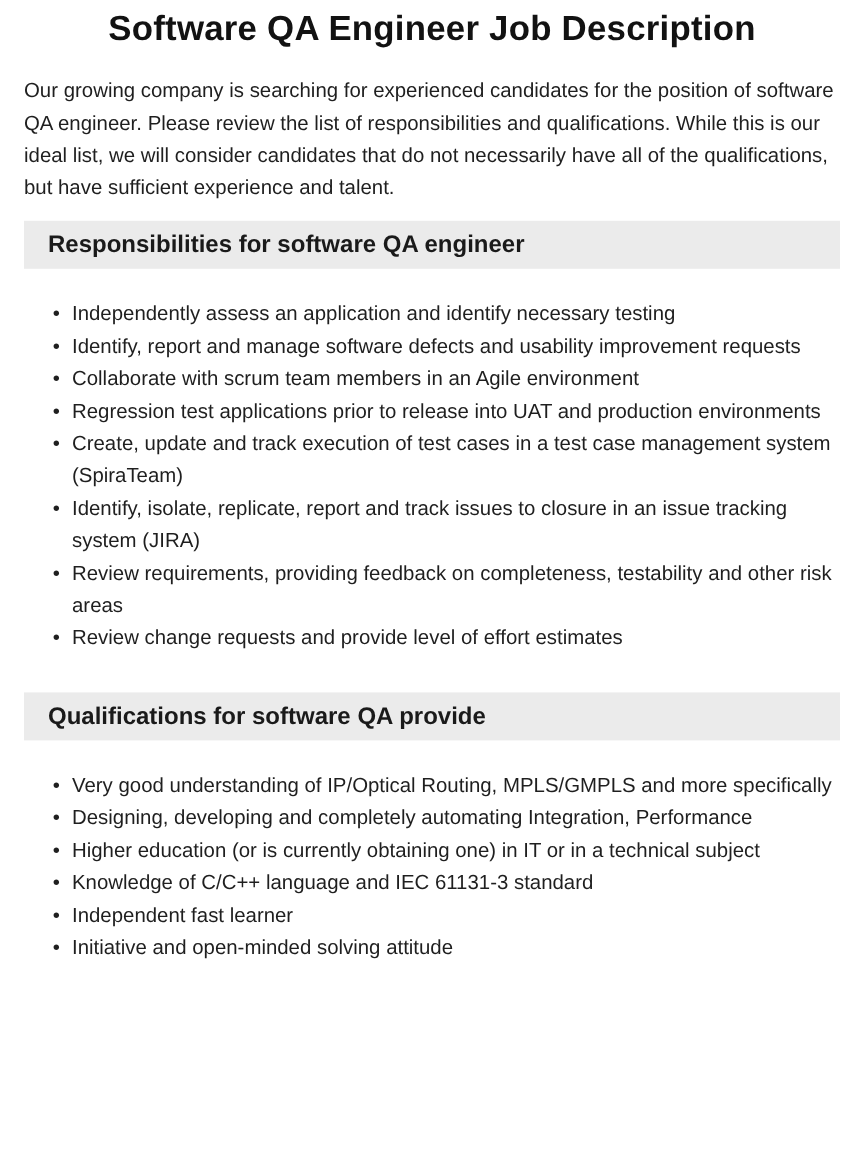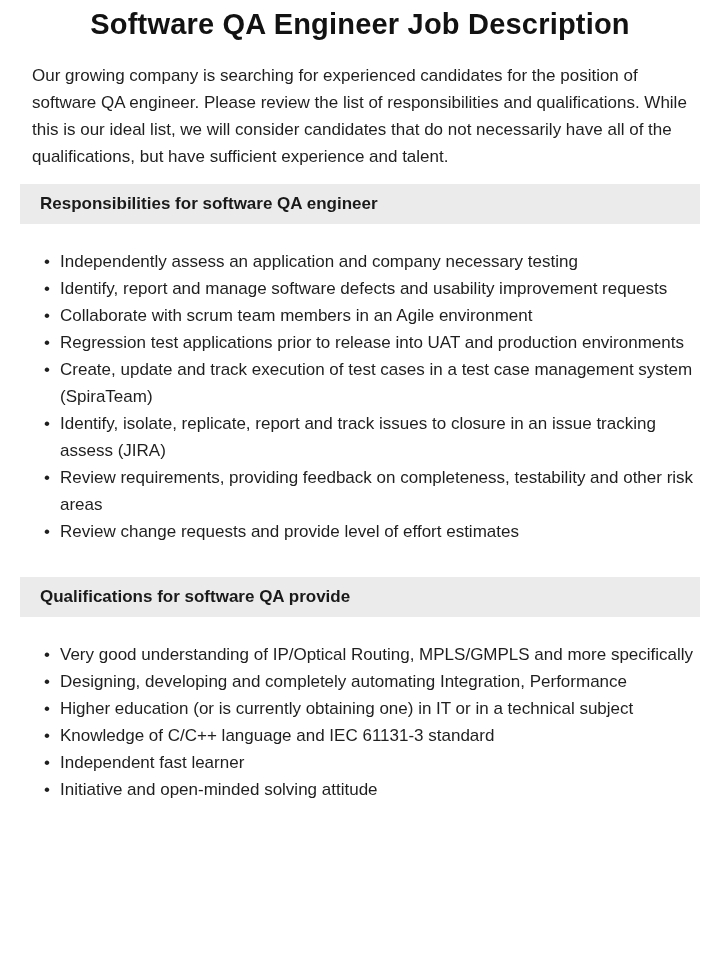--- a/index.html
+++ b/index.html
@@ -25,34 +25,34 @@
     line-height: 34px;
     font-weight: 700;
     text-align: center;
     color: #121212;
     margin: 7px 0 21px 0;
     letter-spacing: 0.2px;
   }
   .intro {
     font-size: 17px;
     line-height: 27px;
-    margin: 12px;
+    margin: 0;
     color: #1f1f1f;
   }
   .section-bar {
     background: #ebebeb;
     height: 40px;
     display: flex;
     align-items: center;
     padding: 0 20px;
     box-sizing: border-box;
     margin-top: 14px;
   }
   .section-bar .heading {
-    font-size: 17px;
+    font-size: 20px;
     font-weight: 700;
     color: #1a1a1a;
   }
   ul.bullets {
     list-style: none;
     margin: 0;
     padding: 24px 0 18px 40px;
     font-size: 17px;
     line-height: 27px;
   }
@@ -75,33 +75,33 @@
   <h1 class="doc-title">Software QA Engineer Job Description</h1>
 
   <p class="intro">Our growing company is searching for experienced candidates for the position of software QA engineer. Please review the list of responsibilities and qualifications. While this is our ideal list, we will consider candidates that do not necessarily have all of the qualifications, but have sufficient experience and talent.</p>
 
   <div class="section-bar">
     <span class="heading">Responsibilities for software QA engineer</span>
   </div>
 
   <ul class="bullets">
 
-      <li>Independently assess an application and company necessary testing</li>
+      <li>Independently assess an application and identify necessary testing</li>
 
 
       <li>Identify, report and manage software defects and usability improvement requests</li>
 
       <li>Collaborate with scrum team members in an Agile environment</li>
 
       <li>Regression test applications prior to release into UAT and production environments</li>
 
 
       <li>Create, update and track execution of test cases in a test case management system (SpiraTeam)</li>
 
-      <li>Identify, isolate, replicate, report and track issues to closure in an issue tracking assess (JIRA)</li>
+      <li>Identify, isolate, replicate, report and track issues to closure in an issue tracking system (JIRA)</li>
 
       <li>Review requirements, providing feedback on completeness, testability and other risk areas</li>
 
       <li>Review change requests and provide level of effort estimates</li>
     </ul>
 
   <div class="section-bar">
     <span class="heading">Qualifications for software QA provide</span>
   </div>
 

